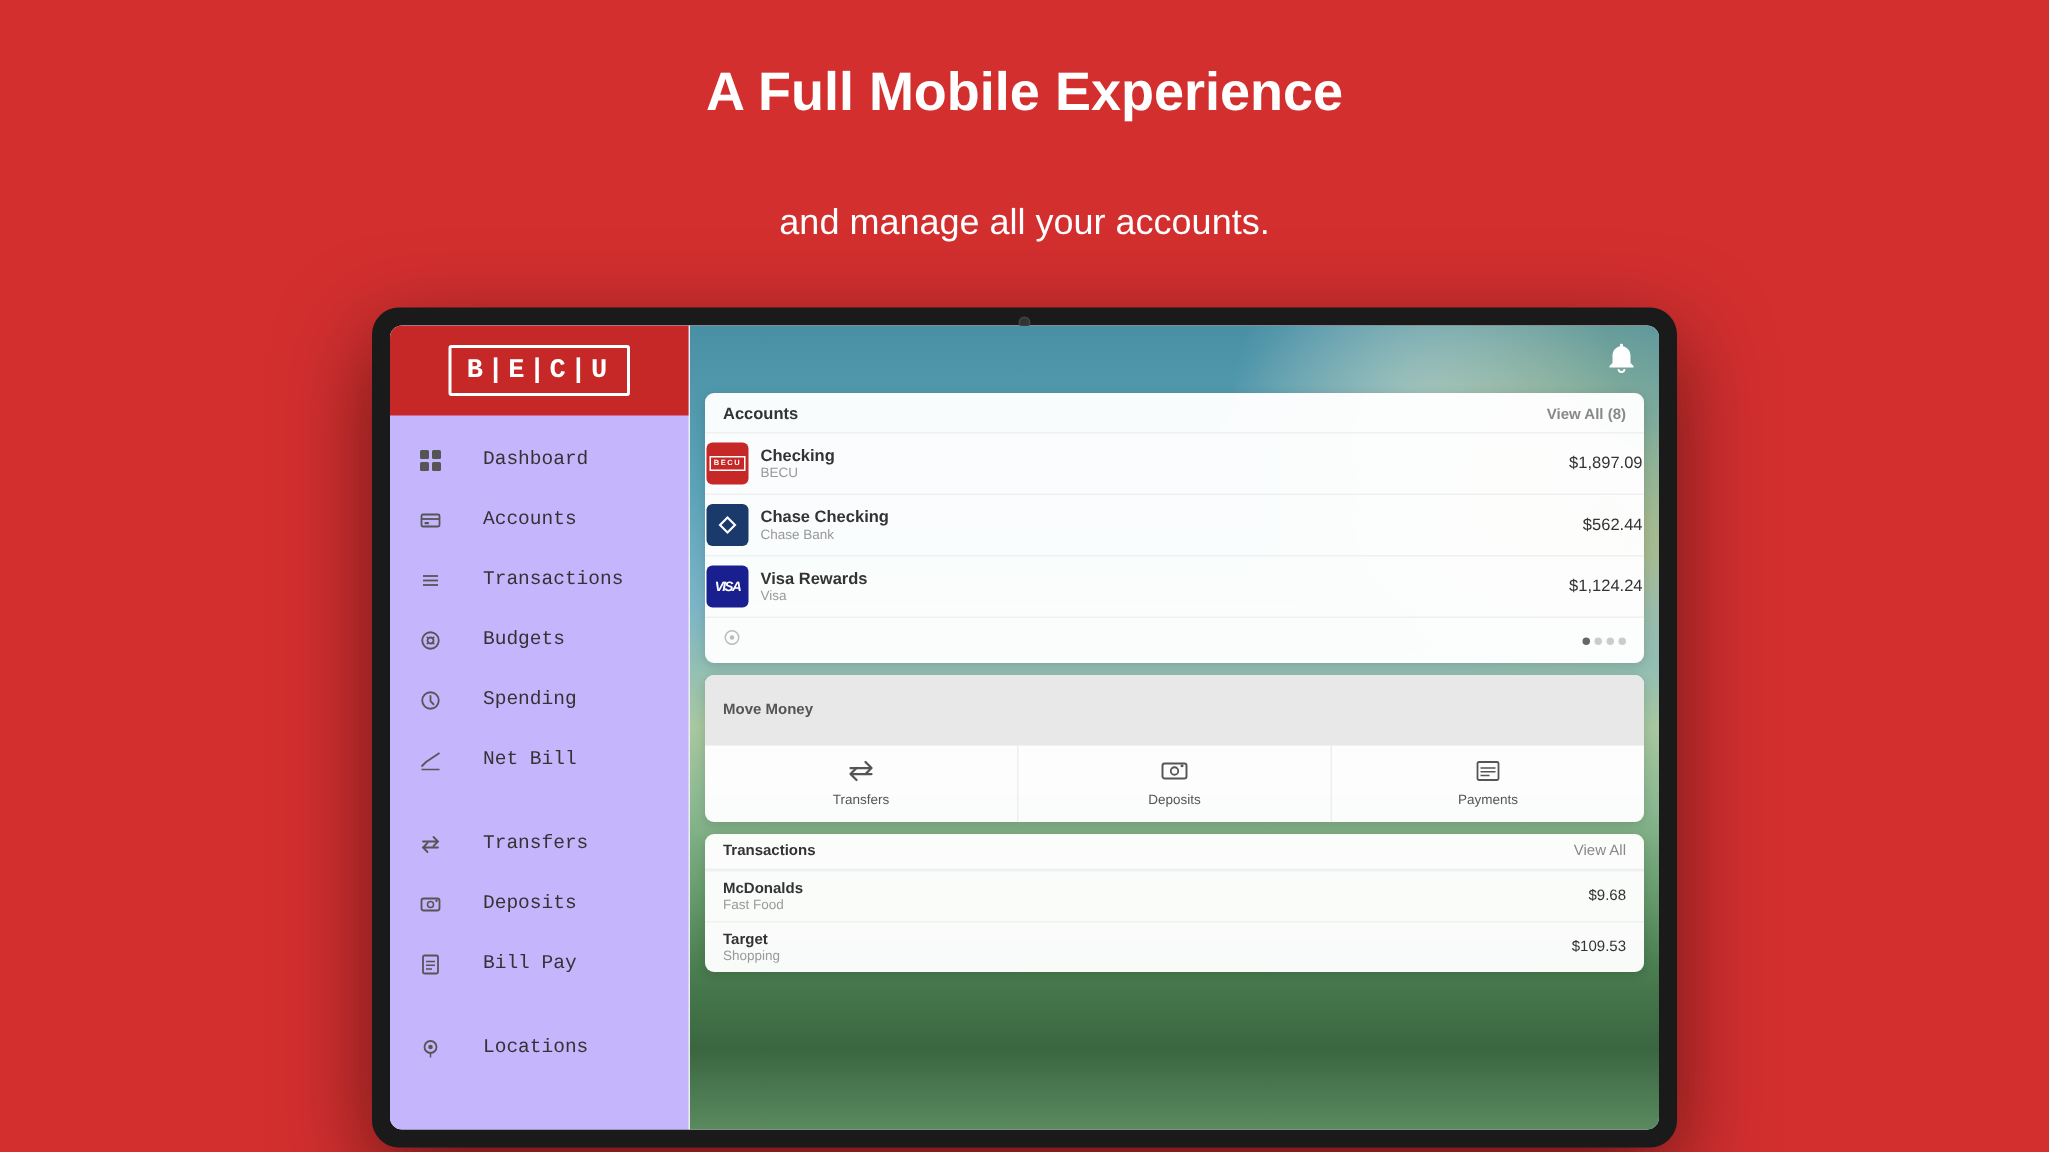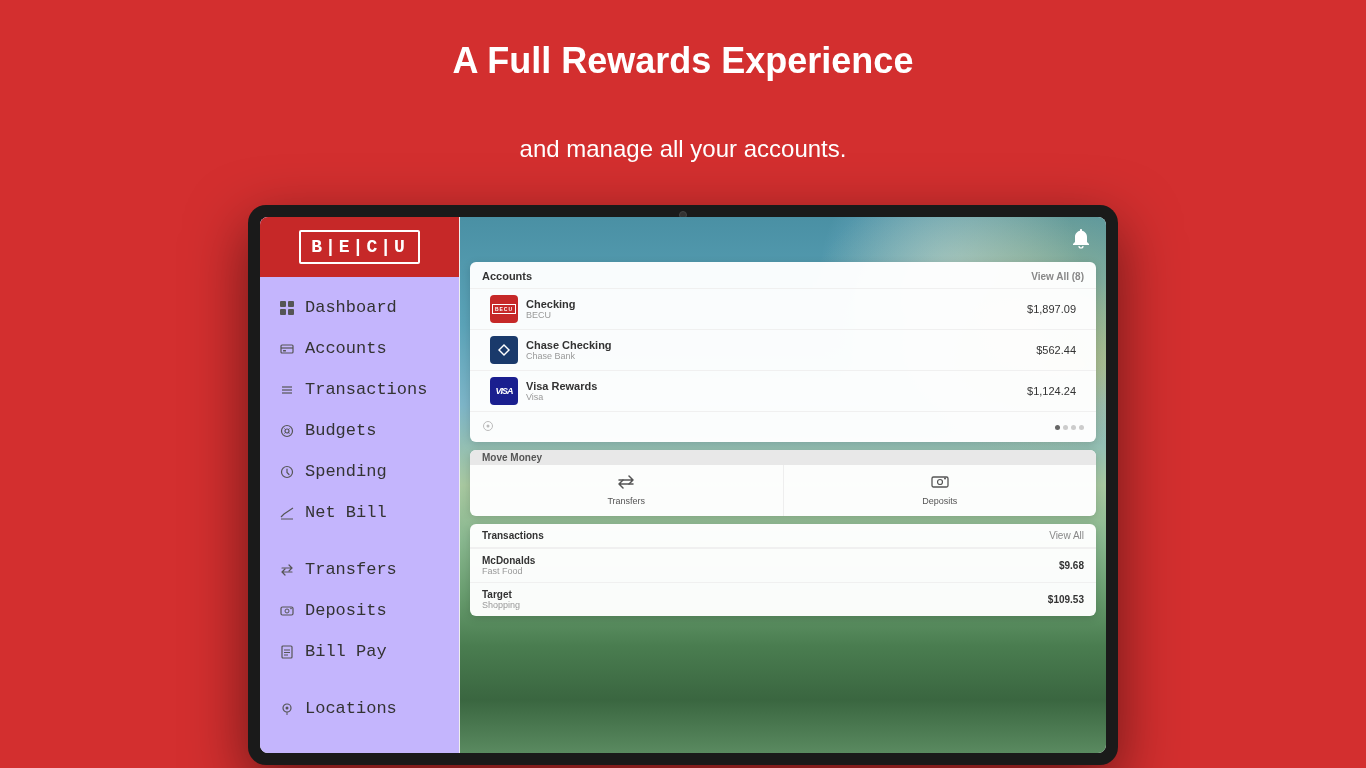--- a/index.html
+++ b/index.html
@@ -101,26 +101,26 @@
       border-radius: 2px;
     }
 
     .sidebar-nav {
       padding: 10px 0;
       flex: 1;
     }
 
     .nav-item {
       display: flex;
-      align-items: flex-end;
+      align-items: flex-start;
       padding: 11px 18px;
       color: #333;
-      font-size: 17px;
+      font-size: 13px;
       cursor: pointer;
-      gap: 9px;
+      gap: 26px;
     }
 
     .nav-icon {
       width: 18px;
       height: 18px;
       display: flex;
       align-items: center;
       justify-content: center;
       color: #555;
       font-size: 14px;
@@ -209,21 +209,21 @@
 
     .view-all-link {
       color: #888;
       font-size: 10px;
       cursor: pointer;
     }
 
     .account-row {
       display: flex;
       align-items: center;
-      padding: 6px 20px;
+      padding: 6px 1px;
       border-top: 1px solid #f0f0f0;
       gap: 8px;
     }
 
     .account-logo {
       width: 28px;
       height: 28px;
       border-radius: 4px;
       display: flex;
       align-items: center;
@@ -290,21 +290,21 @@
     
     .move-money-panel {
       background: rgba(255,255,255,0.97);
       border-radius: 6px;
       overflow: hidden;
       box-shadow: 0 2px 8px rgba(0,0,0,0.15);
     }
 
     .move-money-header {
       background: #e8e8e8;
-      padding: 2px 12px;
+      padding: 18px 12px;
       font-size: 10px;
       font-weight: 600;
       color: #555;
     }
 
     .move-money-actions {
       display: flex;
     }
 
     .action-btn {
@@ -375,21 +375,21 @@
     }
 
     .transaction-category {
       font-size: 9px;
       color: #999;
     }
 
     .transaction-amount {
       font-size: 10px;
       color: #333;
-      font-weight: 700;
+      font-weight: 400;
     }
 
     
     .becu-logo-inner {
       font-size: 5px;
       letter-spacing: 1px;
       font-weight: 900;
       border: 1px solid white;
       padding: 1px 2px;
     }
@@ -402,21 +402,21 @@
       color: white;
       letter-spacing: -1px;
     }
   </style>
 </head>
 <body>
 
 <div>
 
   <div class="page-header">
-    <div class="page-title">A Full Rewards Experience</div>
+    <div class="page-title">A Full Mobile Experience</div>
     <div class="page-subtitle">
       <br>
       <span>and manage all your accounts.</span>
     </div>
   </div>
 
   <div class="tablet-wrapper">
     <div class="tablet-frame">
       <div class="tablet-camera"></div>
 
@@ -638,20 +638,31 @@
                 <div class="action-btn">
                   <div class="action-icon">
                     <svg width="18" height="14" viewBox="0 0 18 14" fill="none">
                       <rect x="1" y="2" width="16" height="10" rx="1.5" stroke="#555" stroke-width="1.3" fill="none"></rect>
                       <circle cx="9" cy="7" r="2.5" stroke="#555" stroke-width="1.2" fill="none"></circle>
                       <circle cx="14" cy="3.5" r="1" fill="#555"></circle>
                     </svg>
                   </div>
                   <span class="action-label">Deposits</span>
                 </div>
+                <div class="action-btn">
+                  <div class="action-icon">
+                    <svg width="16" height="14" viewBox="0 0 16 14" fill="none">
+                      <rect x="1" y="1" width="14" height="12" rx="1" stroke="#555" stroke-width="1.2" fill="none"></rect>
+                      <line x1="3" y1="5" x2="13" y2="5" stroke="#555" stroke-width="1"></line>
+                      <line x1="3" y1="7.5" x2="13" y2="7.5" stroke="#555" stroke-width="1"></line>
+                      <line x1="3" y1="10" x2="9" y2="10" stroke="#555" stroke-width="1"></line>
+                    </svg>
+                  </div>
+                  <span class="action-label">Payments</span>
+                </div>
               </div>
             </div>
 
             <div class="transactions-panel">
               <div class="transactions-header">
                 <span class="transactions-title">Transactions</span>
                 <span class="view-all-link">View All</span>
               </div>
 
               <div class="transaction-row">

